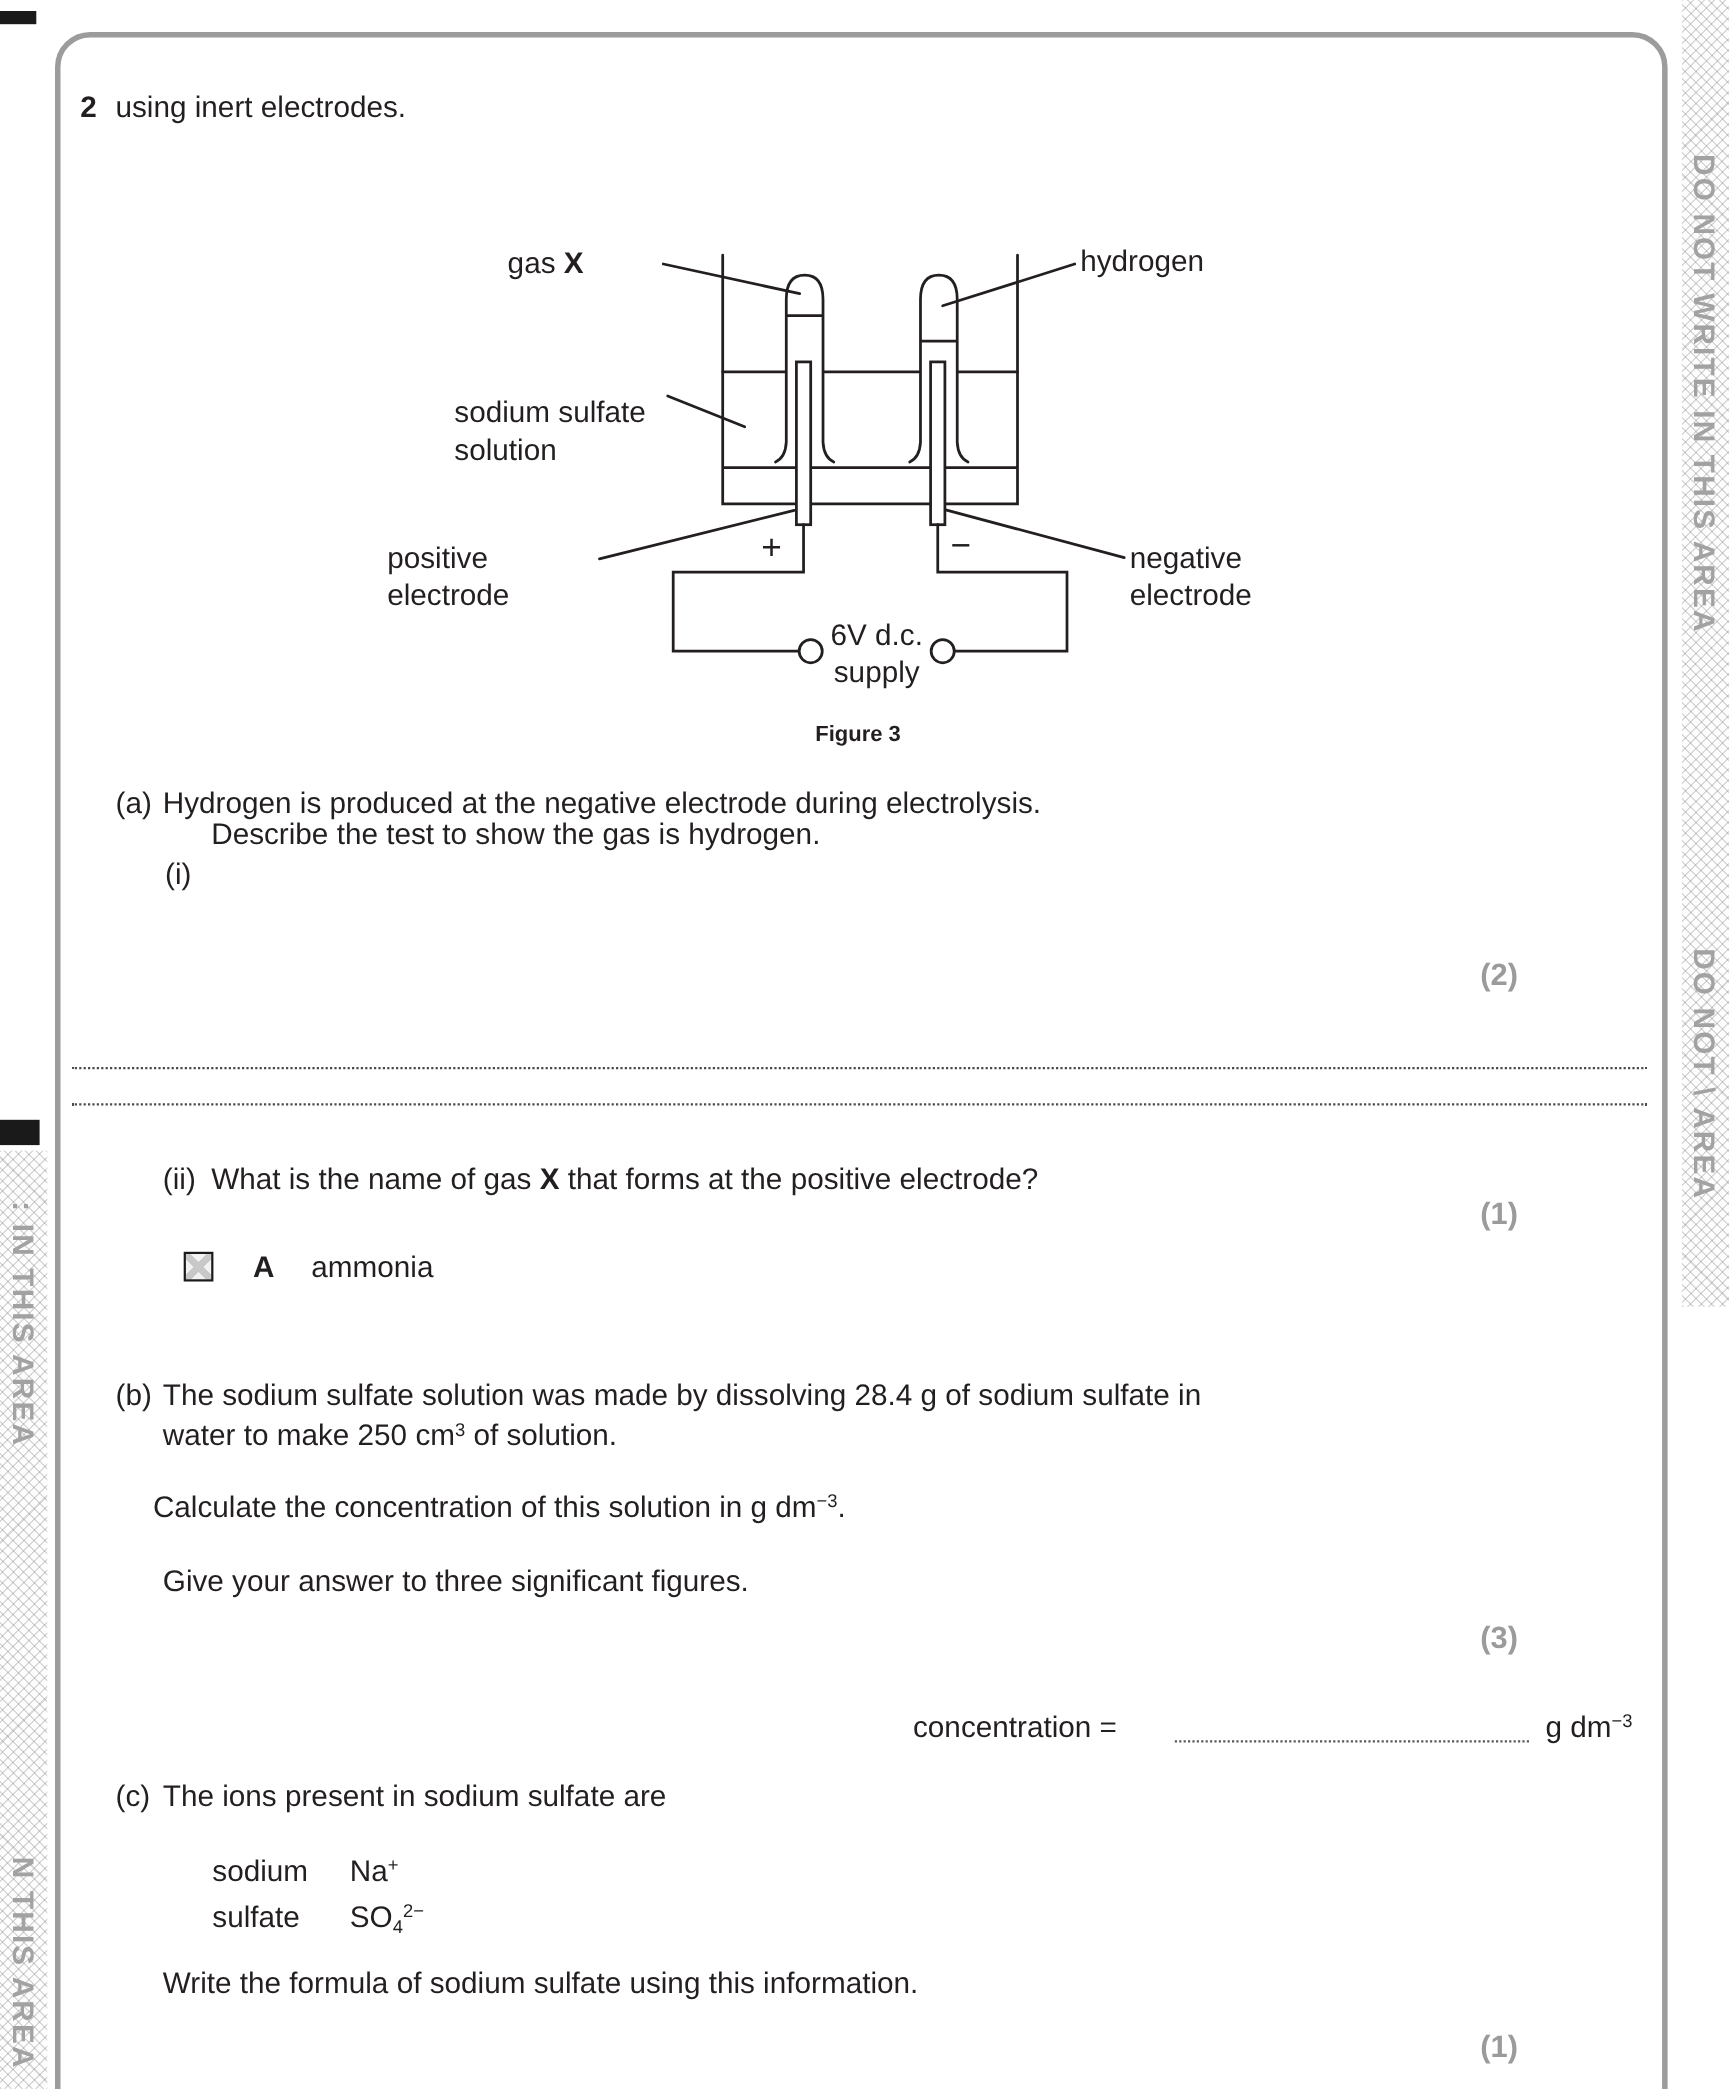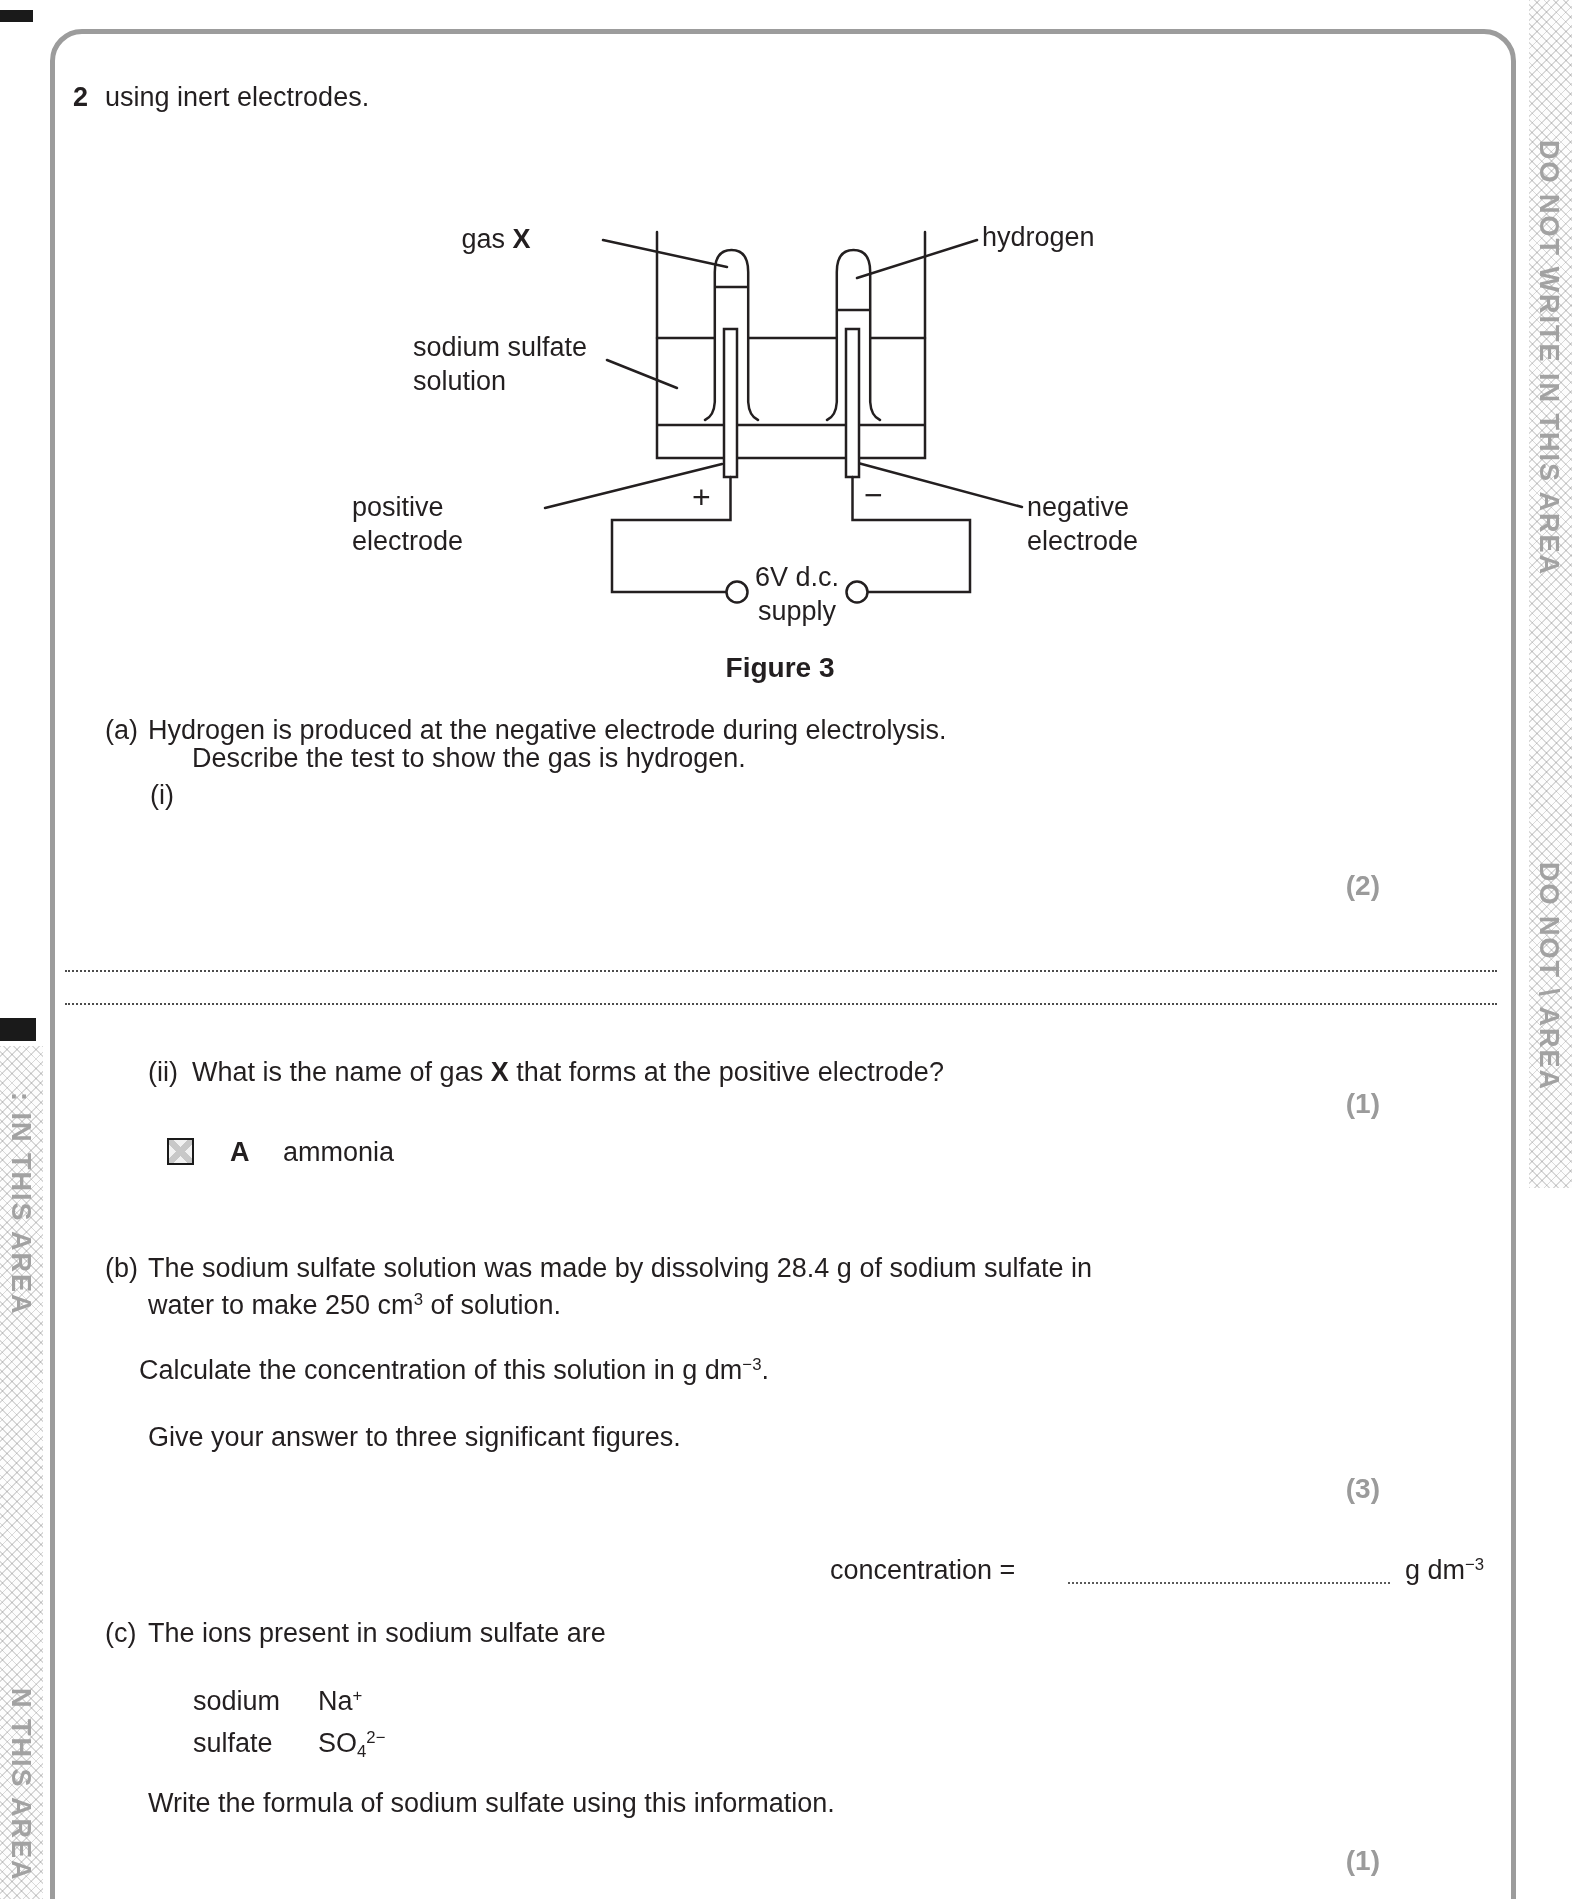--- a/index.html
+++ b/index.html
@@ -99,39 +99,39 @@
     <rect x="846" y="329" width="13" height="148" fill="#ffffff"></rect>
 
     <path d="M730.5 477 V520 H612 V592 H726.5 M852.5 477 V520 H970 V592 H867.5"></path>
     <circle cx="737" cy="592" r="10.5" fill="#ffffff"></circle>
     <circle cx="857" cy="592" r="10.5" fill="#ffffff"></circle>
   </g>
 </svg>
 
 <div class="abs txt" style="left:416px;top:222px;width:160px;text-align:center;"><span>gas </span><span class="bold">X</span></div>
 <div class="abs txt" style="left:982px;top:220px;">hydrogen</div>
-<div class="abs" style="left:413px;top:330px;line-height:36px;">
+<div class="abs" style="left:413px;top:358px;line-height:36px;">
   <div class="txt">sodium sulfate</div>
   <div class="txt">solution</div>
 </div>
 <div class="abs" style="left:352px;top:490px;line-height:36px;">
   <div class="txt">positive</div>
   <div class="txt">electrode</div>
 </div>
 <div class="abs" style="left:1027px;top:490px;line-height:36px;">
   <div class="txt">negative</div>
   <div class="txt">electrode</div>
 </div>
 <div class="abs txt" style="left:692px;top:480px;font-size:32px;">+</div>
 <div class="abs txt" style="left:864px;top:478px;font-size:32px;">−</div>
 <div class="abs" style="left:797px;top:560px;line-height:38px;text-align:center;transform:translateX(-50%);">
   <div class="txt">6V d.c.</div>
   <div class="txt">supply</div>
 </div>
-<div class="abs txt bold" style="left:780px;top:651px;transform:translateX(-50%);font-size:28px;">Figure 3</div>
+<div class="abs txt bold" style="left:780px;top:651px;transform:translateX(-50%);font-size:20px;">Figure 3</div>
 
 <div class="abs txt" style="left:105px;top:713px;">(a)</div>
 <div class="abs txt" style="left:148px;top:713px;">Hydrogen is produced at the negative electrode during electrolysis.</div>
 
 <div class="abs txt" style="left:150px;top:778px;">(i)</div>
 <div class="abs txt" style="left:192px;top:741px;">Describe the test to show the gas is hydrogen.</div>
 <div class="marks" style="left:1270px;top:870px;">(2)</div>
 
 <div class="dotline" style="left:65px;top:970px;width:1432px;"></div>
 <div class="dotline" style="left:65px;top:1003px;width:1432px;"></div>

